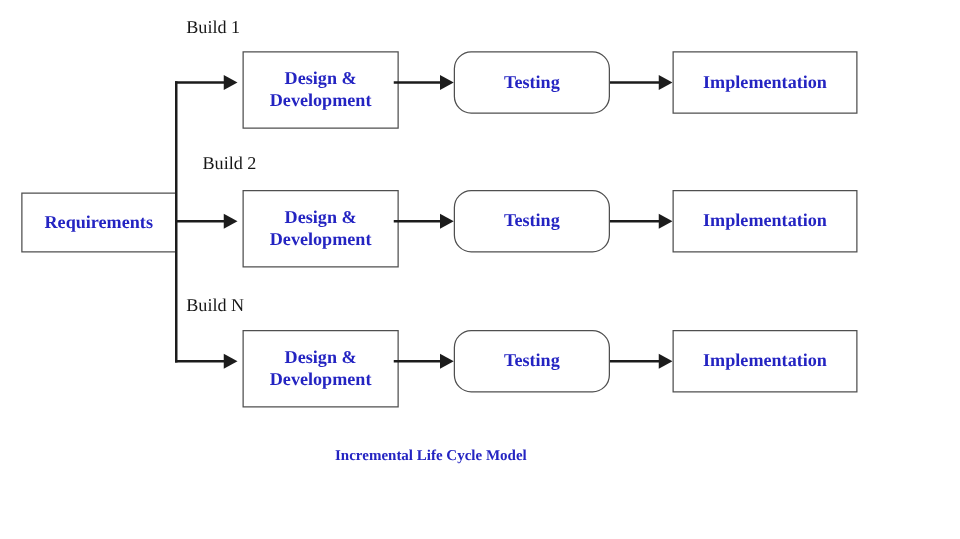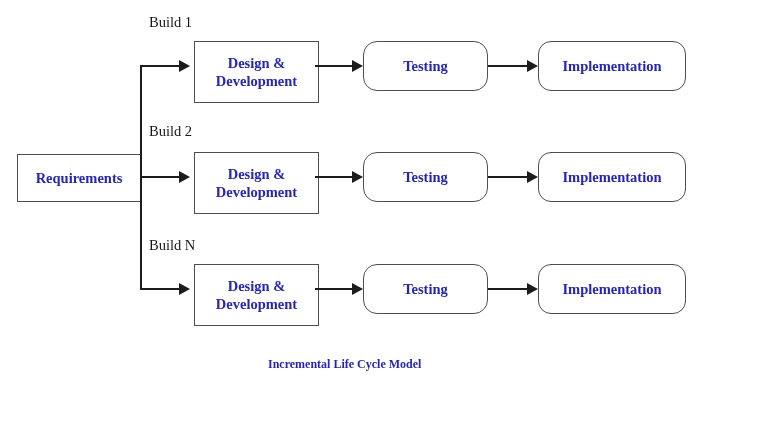--- a/index.html
+++ b/index.html
@@ -10,28 +10,28 @@
   .box{
     position:absolute;box-sizing:border-box;background:#ffffff;
     border:1.5px solid #4f4f4f;
     display:flex;align-items:center;justify-content:center;text-align:center;
     color:#2424c2;font-weight:700;font-size:14.5px;line-height:1.25;
   }
   .box span{display:block;max-width:112px;}
   .box.req{left:17px;top:154px;width:124px;height:48px;}
   .box.design{left:194px;width:125px;height:62px;}
   .box.testing{left:363px;width:125px;height:50px;border-radius:14px;}
-  .box.impl{left:538px;width:148px;height:50px;border-radius:13px;}
+  .box.impl{left:538px;width:148px;height:50px;}
   .r1{top:41px;}.r2{top:152px;}.r3{top:264px;}
 
   .build-label{
     position:absolute;left:149px;color:#161616;font-weight:400;font-size:14.5px;
     white-space:nowrap;
   }
-  .bl1{top:14px;}.bl2{top:123px;}.bl3{top:237px;}
+  .bl1{top:14px;}.bl2{top:123px;margin-left:13px;}.bl3{top:237px;}
 
   .vline{position:absolute;left:140px;top:65px;width:2px;height:225px;background:#1c1c1c;}
 
   .arrow{position:absolute;height:12px;}
   .arrow i{display:block;}
   .arrow .shaft{position:absolute;left:0;right:9px;top:5px;height:2px;background:#1c1c1c;}
   .arrow .head{
     position:absolute;right:0;top:0;width:0;height:0;
     border-top:6px solid transparent;border-bottom:6px solid transparent;
     border-left:11px solid #1c1c1c;

